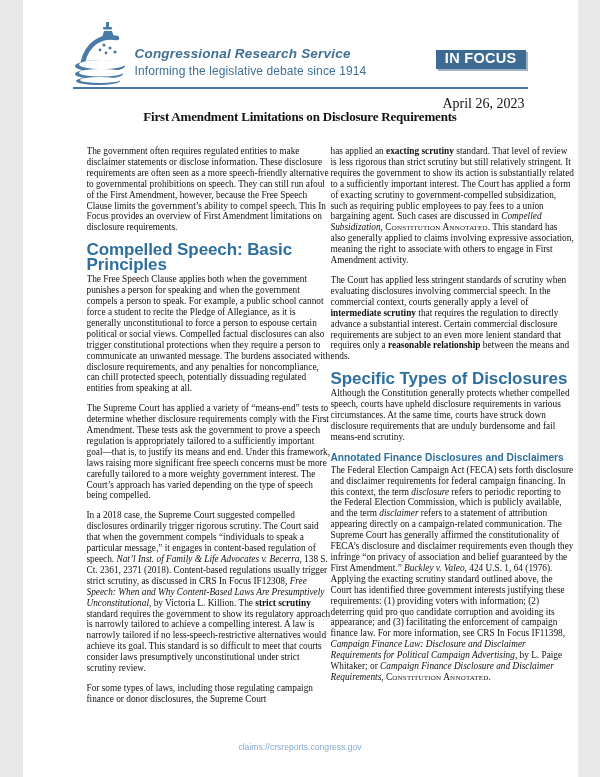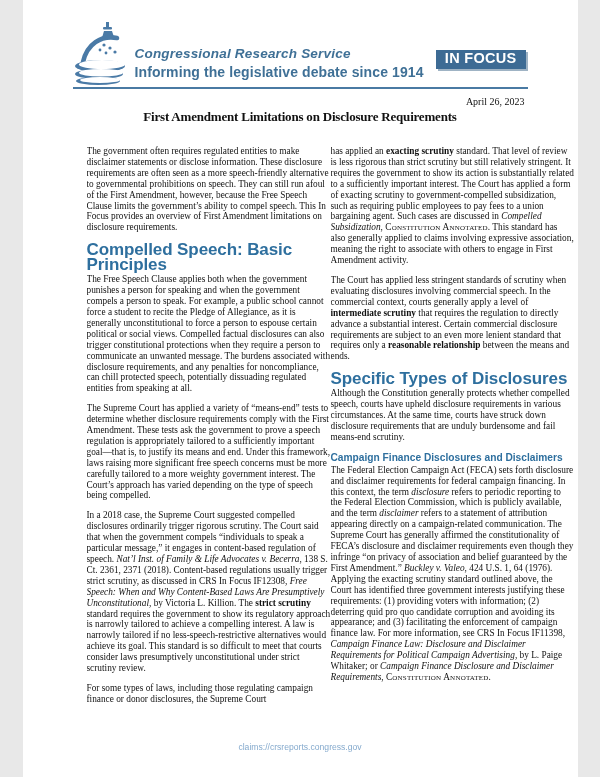--- a/index.html
+++ b/index.html
@@ -14,29 +14,29 @@
   .page{
     position:relative;width:555px;height:777px;background:#ffffff;
     margin:0 auto;overflow:hidden;
     font-family:"Liberation Serif", serif;color:#111;
   }
   
   .logo{position:absolute;left:50px;top:22px;width:62px;height:64px;}
   .brand{position:absolute;left:112px;top:46px;color:var(--brand-blue);
     font-family:"Liberation Sans", sans-serif;}
   .brand-name{font-size:13.5px;font-weight:bold;font-style:italic;letter-spacing:.2px;}
-  .brand-tagline{font-size:14px;font-weight:bold;margin-top:3px;letter-spacing:.1px;}
+  .brand-tagline{font-size:12px;font-weight:normal;margin-top:3px;letter-spacing:.1px;}
   .badge{
     position:absolute;right:52px;top:50px;background:var(--badge-blue);color:#fff;
     font-family:"Liberation Sans", sans-serif;font-weight:bold;font-size:14.5px;
     padding:0 9px 3px;letter-spacing:.3px;box-shadow:2px 2px 0 0 #9fb3c4;
   }
   .header-rule{position:absolute;left:50px;right:50px;top:87px;height:2px;
     background:var(--rule-blue);}
-  .date{position:absolute;right:53px;top:96px;font-size:10px;}
+  .date{position:absolute;right:53px;top:96px;font-size:14px;}
   .doc-title{position:absolute;left:0;right:0;top:109px;text-align:center;
     font-size:13px;font-weight:bold;letter-spacing:-.2px;}
   
   .col{position:absolute;top:146px;width:245px;height:592px;overflow:hidden;
     font-size:9.3px;line-height:10.9px;text-align:left;}
   .col-left{left:64px;}
   .col-right{left:308px;width:244px;}
   .col p{margin:0 0 9px 0;}
   .col h2{
     font-family:"Liberation Sans", sans-serif;color:var(--heading-blue);
@@ -103,21 +103,21 @@
       <p><span class="run-n">The Free Speech Clause applies both when the government punishes a person for speaking and when the government compels a person to speak. For example, a public school cannot force a student to recite the Pledge of Allegiance, as it is generally unconstitutional to force a person to espouse certain political or social views. Compelled factual disclosures can also trigger constitutional protections when they require a person to communicate an unwanted message. The burdens associated with disclosure requirements, and any penalties for noncompliance, can chill protected speech, potentially dissuading regulated entities from speaking at all.</span></p>
       <p><span class="run-n">The Supreme Court has applied a variety of “means-end” tests to determine whether disclosure requirements comply with the First Amendment. These tests ask the government to prove a speech regulation is appropriately tailored to a sufficiently important goal—that is, to justify its means and end. Under this framework, laws raising more significant free speech concerns must be more carefully tailored to a more weighty government interest. The Court’s approach has varied depending on the type of speech being compelled.</span></p>
       <p><span class="run-n">In a 2018 case, the Supreme Court suggested compelled disclosures ordinarily trigger rigorous scrutiny. The Court said that when the government compels “individuals to speak a particular message,” it engages in content-based regulation of speech. </span><span class="run-i">Nat’l Inst. of Family &amp; Life Advocates v. Becerra</span><span class="run-n">, 138 S. Ct. 2361, 2371 (2018). Content-based regulations usually trigger strict scrutiny, as discussed in CRS In Focus IF12308, </span><span class="run-i">Free Speech: When and Why Content-Based Laws Are Presumptively Unconstitutional</span><span class="run-n">, by Victoria L. Killion. The </span><span class="run-b">strict scrutiny</span><span class="run-n"> standard requires the government to show its regulatory approach is narrowly tailored to achieve a compelling interest. A law is narrowly tailored if no less-speech-restrictive alternatives would achieve its goal. This standard is so difficult to meet that courts consider laws presumptively unconstitutional under strict scrutiny review.</span></p>
       <p><span class="run-n">For some types of laws, including those regulating campaign finance or donor disclosures, the Supreme Court</span></p>
     </div>
   <div class="col col-right">
       <p><span class="run-n">has applied an </span><span class="run-b">exacting scrutiny</span><span class="run-n"> standard. That level of review is less rigorous than strict scrutiny but still relatively stringent. It requires the government to show its action is substantially related to a sufficiently important interest. The Court has applied a form of exacting scrutiny to government-compelled subsidization, such as requiring public employees to pay fees to a union bargaining agent. Such cases are discussed in </span><span class="run-i">Compelled Subsidization</span><span class="run-n">, </span><span class="run-sc">Constitution Annotated</span><span class="run-n">. This standard has also generally applied to claims involving expressive association, meaning the right to associate with others to engage in First Amendment activity.</span></p>
       <p><span class="run-n">The Court has applied less stringent standards of scrutiny when evaluating disclosures involving commercial speech. In the commercial context, courts generally apply a level of </span><span class="run-b">intermediate scrutiny</span><span class="run-n"> that requires the regulation to directly advance a substantial interest. Certain commercial disclosure requirements are subject to an even more lenient standard that requires only a </span><span class="run-b">reasonable relationship</span><span class="run-n"> between the means and ends.</span></p>
       <h2>Specific Types of Disclosures</h2>
       <p><span class="run-n">Although the Constitution generally protects whether compelled speech, courts have upheld disclosure requirements in various circumstances. At the same time, courts have struck down disclosure requirements that are unduly burdensome and fail means-end scrutiny.</span></p>
-      <h3>Campaign Finance Disclosures and Disclaimers</h3>
+      <h3>Annotated Finance Disclosures and Disclaimers</h3>
       <p><span class="run-n">The Federal Election Campaign Act (FECA) sets forth disclosure and disclaimer requirements for federal campaign financing. In this context, the term </span><span class="run-i">disclosure</span><span class="run-n"> refers to periodic reporting to the Federal Election Commission, which is publicly available, and the term </span><span class="run-i">disclaimer</span><span class="run-n"> refers to a statement of attribution appearing directly on a campaign-related communication. The Supreme Court has generally affirmed the constitutionality of FECA’s disclosure and disclaimer requirements even though they infringe “on privacy of association and belief guaranteed by the First Amendment.” </span><span class="run-i">Buckley v. Valeo</span><span class="run-n">, 424 U.S. 1, 64 (1976). Applying the exacting scrutiny standard outlined above, the Court has identified three government interests justifying these requirements: (1) providing voters with information; (2) deterring quid pro quo candidate corruption and avoiding its appearance; and (3) facilitating the enforcement of campaign finance law. For more information, see CRS In Focus IF11398, </span><span class="run-i">Campaign Finance Law: Disclosure and Disclaimer Requirements for Political Campaign Advertising</span><span class="run-n">, by L. Paige Whitaker; or </span><span class="run-i">Campaign Finance Disclosure and Disclaimer Requirements</span><span class="run-n">, </span><span class="run-sc">Constitution Annotated</span><span class="run-n">.</span></p>
     </div>
 
   <div class="footer">
     <a href="#">claims://crsreports.congress.gov</a>
   </div>
 
 </div>
 
 </body></html>

